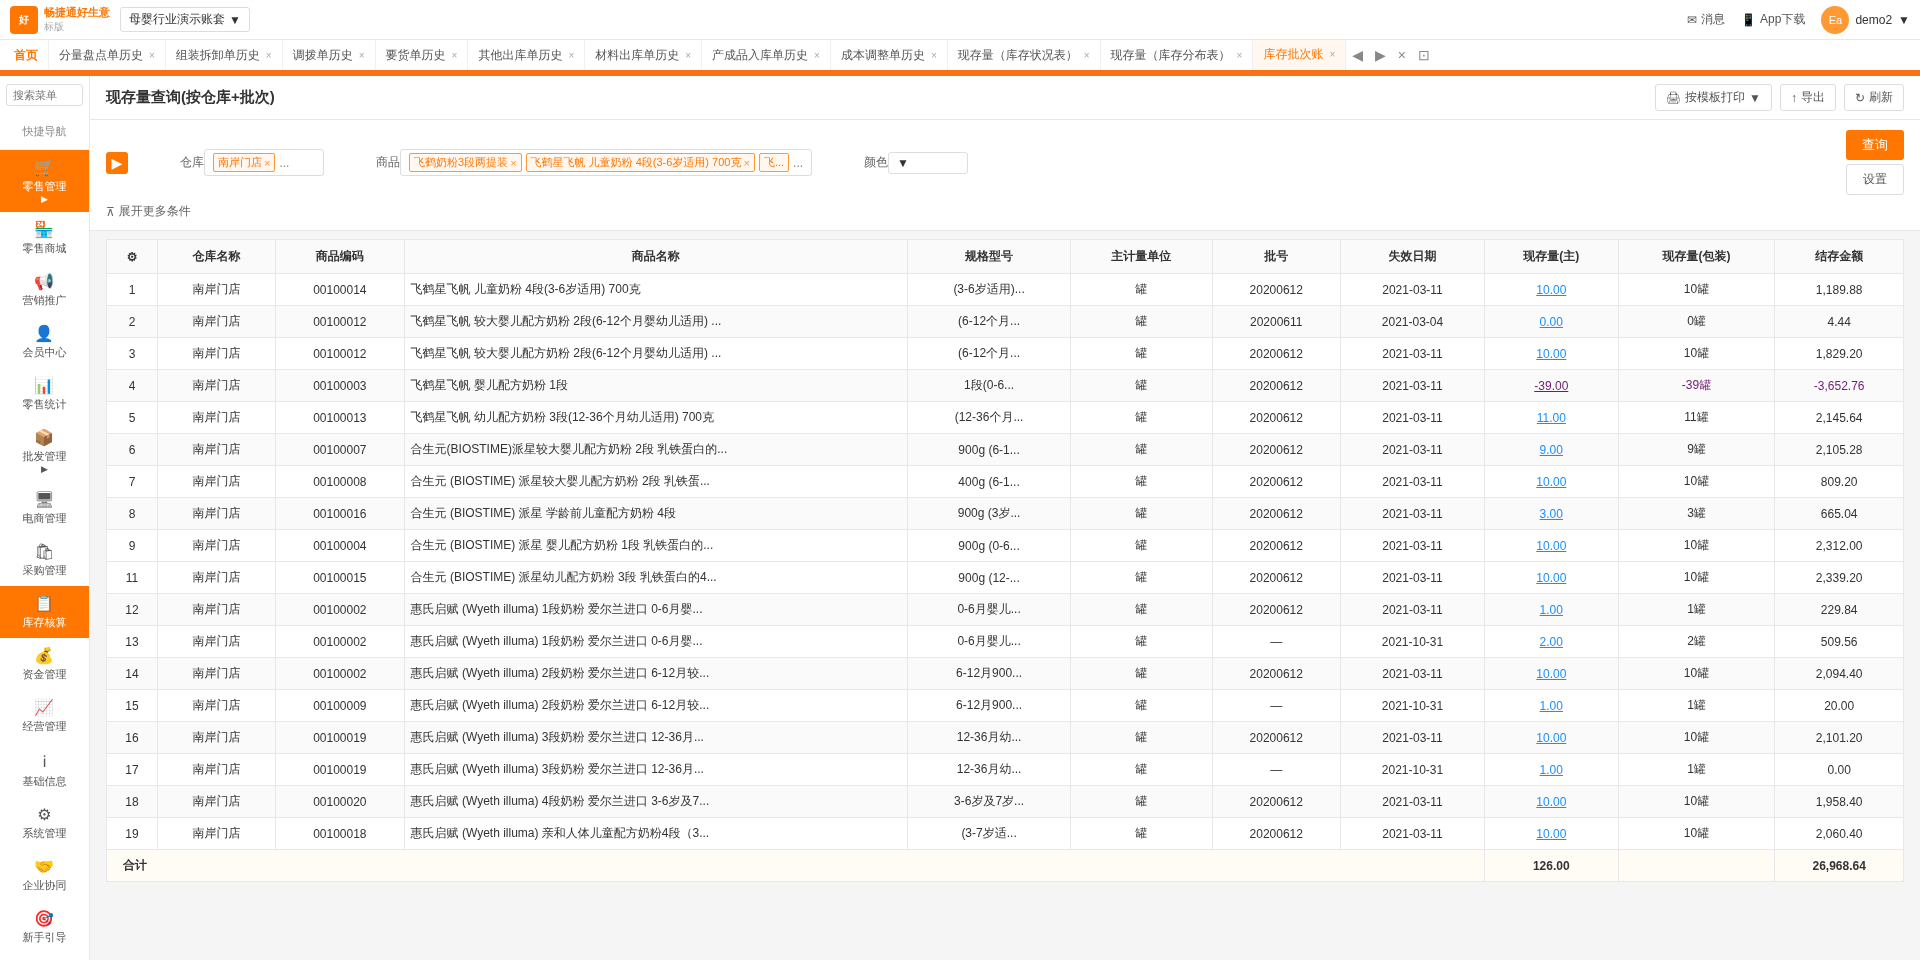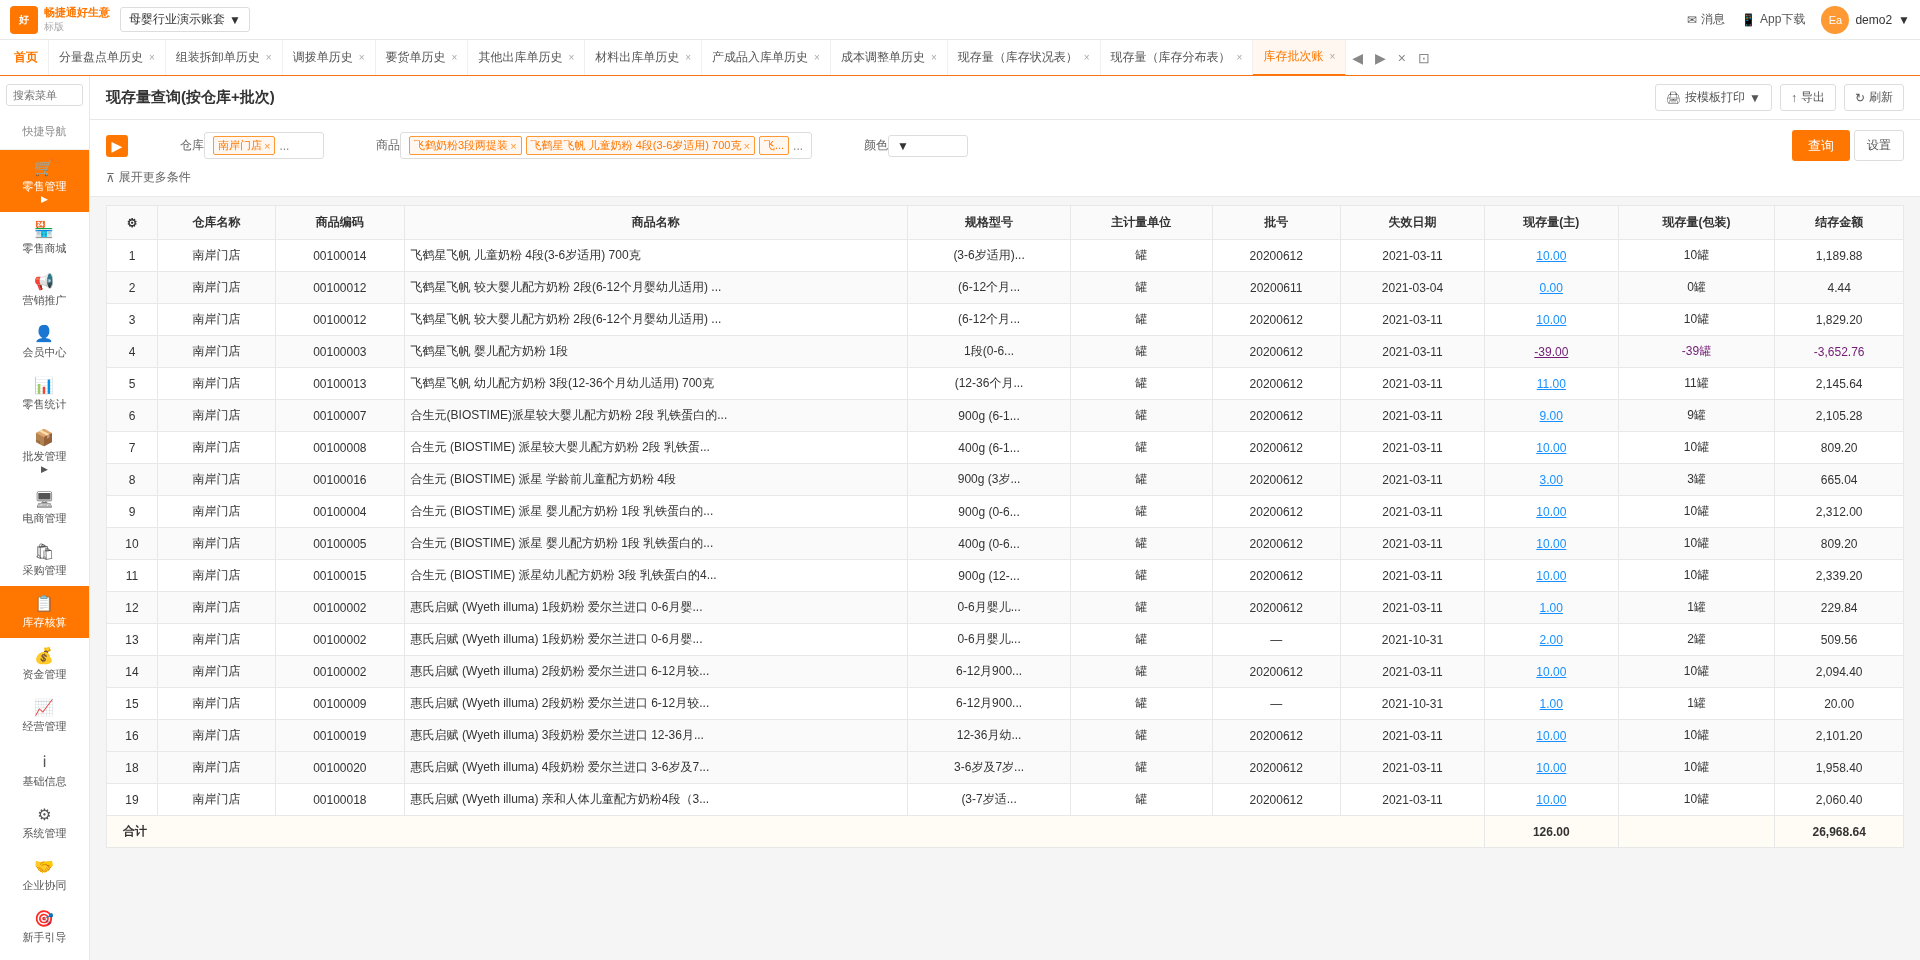--- a/index.html
+++ b/index.html
@@ -14,21 +14,21 @@
     .logo-area { display: flex; align-items: center; gap: 6px; min-width: 90px; }
     .logo-icon { width: 28px; height: 28px; background: #ff7700; border-radius: 4px; display: flex; align-items: center; justify-content: center; color: white; font-size: 10px; font-weight: bold; }
     .industry-select { display: flex; align-items: center; gap: 4px; border: 1px solid #ddd; border-radius: 3px; padding: 3px 8px; cursor: pointer; font-size: 12px; color: #333; }
     .top-right { margin-left: auto; display: flex; align-items: center; gap: 16px; }
     .top-btn { display: flex; align-items: center; gap: 4px; font-size: 12px; color: #555; cursor: pointer; }
     .avatar { width: 28px; height: 28px; border-radius: 50%; background: #ff9933; display: flex; align-items: center; justify-content: center; color: white; font-size: 11px; }
 
     
     .tab-bar {
       display: flex; align-items: center; background: #fff;
-      border-bottom: 1px solid #f97316; height: 36px; padding: 0 4px;
+      border-bottom: 6px solid #f97316; height: 36px; padding: 0 4px;
       overflow: hidden; gap: 0;
     }
     .tab-item {
       display: flex; align-items: center; padding: 0 10px; height: 36px;
       font-size: 12px; cursor: pointer; white-space: nowrap;
       border-right: 1px solid #f0f0f0; color: #555;
     }
     .tab-item.active { color: #ff7700; background: #fff7f0; border-bottom: 2px solid #ff7700; }
     .tab-item .tab-close { margin-left: 6px; color: #aaa; font-size: 10px; cursor: pointer; }
     .tab-item.home { color: #ff7700; font-weight: bold; }
@@ -106,21 +106,21 @@
       display: flex; align-items: center; justify-content: center;
     }
     .query-btn {
       background: #ff7700; color: white; border: none; border-radius: 3px;
       padding: 6px 16px; font-size: 13px; cursor: pointer;
     }
     .setting-btn {
       background: #fff; color: #555; border: 1px solid #ddd; border-radius: 3px;
       padding: 6px 12px; font-size: 12px; cursor: pointer;
     }
-    .filter-actions { display: flex; flex-direction: row; gap: 4px; margin-left: auto; }
+    .filter-actions { display: flex; flex-direction: column; gap: 4px; margin-left: auto; }
   </style>
 </head>
 <body>
 
 <div class="top-bar">
   <div class="logo-area">
     <div class="logo-icon">
       <span>好</span>
     </div>
     <div>
@@ -480,33 +480,20 @@
     <td>00100004</td>
     <td class="td-left" style="max-width:260px;overflow:hidden;text-overflow:ellipsis;white-space:nowrap;">合生元 (BIOSTIME) 派星 婴儿配方奶粉 1段 乳铁蛋白的...</td>
     <td>900g (0-6...</td>
     <td>罐</td>
     <td>20200612</td>
     <td>2021-03-11</td>
     <td class="num-link">10.00</td>
     <td class="">10罐</td>
     <td class="">2,312.00</td>
   </tr>
-            <tr class="row-even">
-    <td>10</td>
-    <td>南岸门店</td>
-    <td>00100005</td>
-    <td class="td-left" style="max-width:260px;overflow:hidden;text-overflow:ellipsis;white-space:nowrap;">合生元 (BIOSTIME) 派星 婴儿配方奶粉 1段 乳铁蛋白的...</td>
-    <td>400g (0-6...</td>
-    <td>罐</td>
-    <td>20200612</td>
-    <td>2021-03-11</td>
-    <td class="num-link">10.00</td>
-    <td class="">10罐</td>
-    <td class="">809.20</td>
-  </tr>
             <tr>
     <td>11</td>
     <td>南岸门店</td>
     <td>00100015</td>
     <td class="td-left" style="max-width:260px;overflow:hidden;text-overflow:ellipsis;white-space:nowrap;">合生元 (BIOSTIME) 派星幼儿配方奶粉 3段 乳铁蛋白的4...</td>
     <td>900g (12-...</td>
     <td>罐</td>
     <td>20200612</td>
     <td>2021-03-11</td>
     <td class="num-link">10.00</td>
@@ -570,20 +557,33 @@
     <td>南岸门店</td>
     <td>00100019</td>
     <td class="td-left" style="max-width:260px;overflow:hidden;text-overflow:ellipsis;white-space:nowrap;">惠氏启赋 (Wyeth illuma) 3段奶粉 爱尔兰进口 12-36月...</td>
     <td>12-36月幼...</td>
     <td>罐</td>
     <td>20200612</td>
     <td>2021-03-11</td>
     <td class="num-link">10.00</td>
     <td class="">10罐</td>
     <td class="">2,101.20</td>
+  </tr>
+            <tr>
+    <td>17</td>
+    <td>南岸门店</td>
+    <td>00100019</td>
+    <td class="td-left" style="max-width:260px;overflow:hidden;text-overflow:ellipsis;white-space:nowrap;">惠氏启赋 (Wyeth illuma) 3段奶粉 爱尔兰进口 12-36月...</td>
+    <td>12-36月幼...</td>
+    <td>罐</td>
+    <td>—</td>
+    <td>2021-10-31</td>
+    <td class="num-link">1.00</td>
+    <td class="">1罐</td>
+    <td class="">0.00</td>
   </tr>
             <tr class="row-even">
     <td>18</td>
     <td>南岸门店</td>
     <td>00100020</td>
     <td class="td-left" style="max-width:260px;overflow:hidden;text-overflow:ellipsis;white-space:nowrap;">惠氏启赋 (Wyeth illuma) 4段奶粉 爱尔兰进口 3-6岁及7...</td>
     <td>3-6岁及7岁...</td>
     <td>罐</td>
     <td>20200612</td>
     <td>2021-03-11</td>

